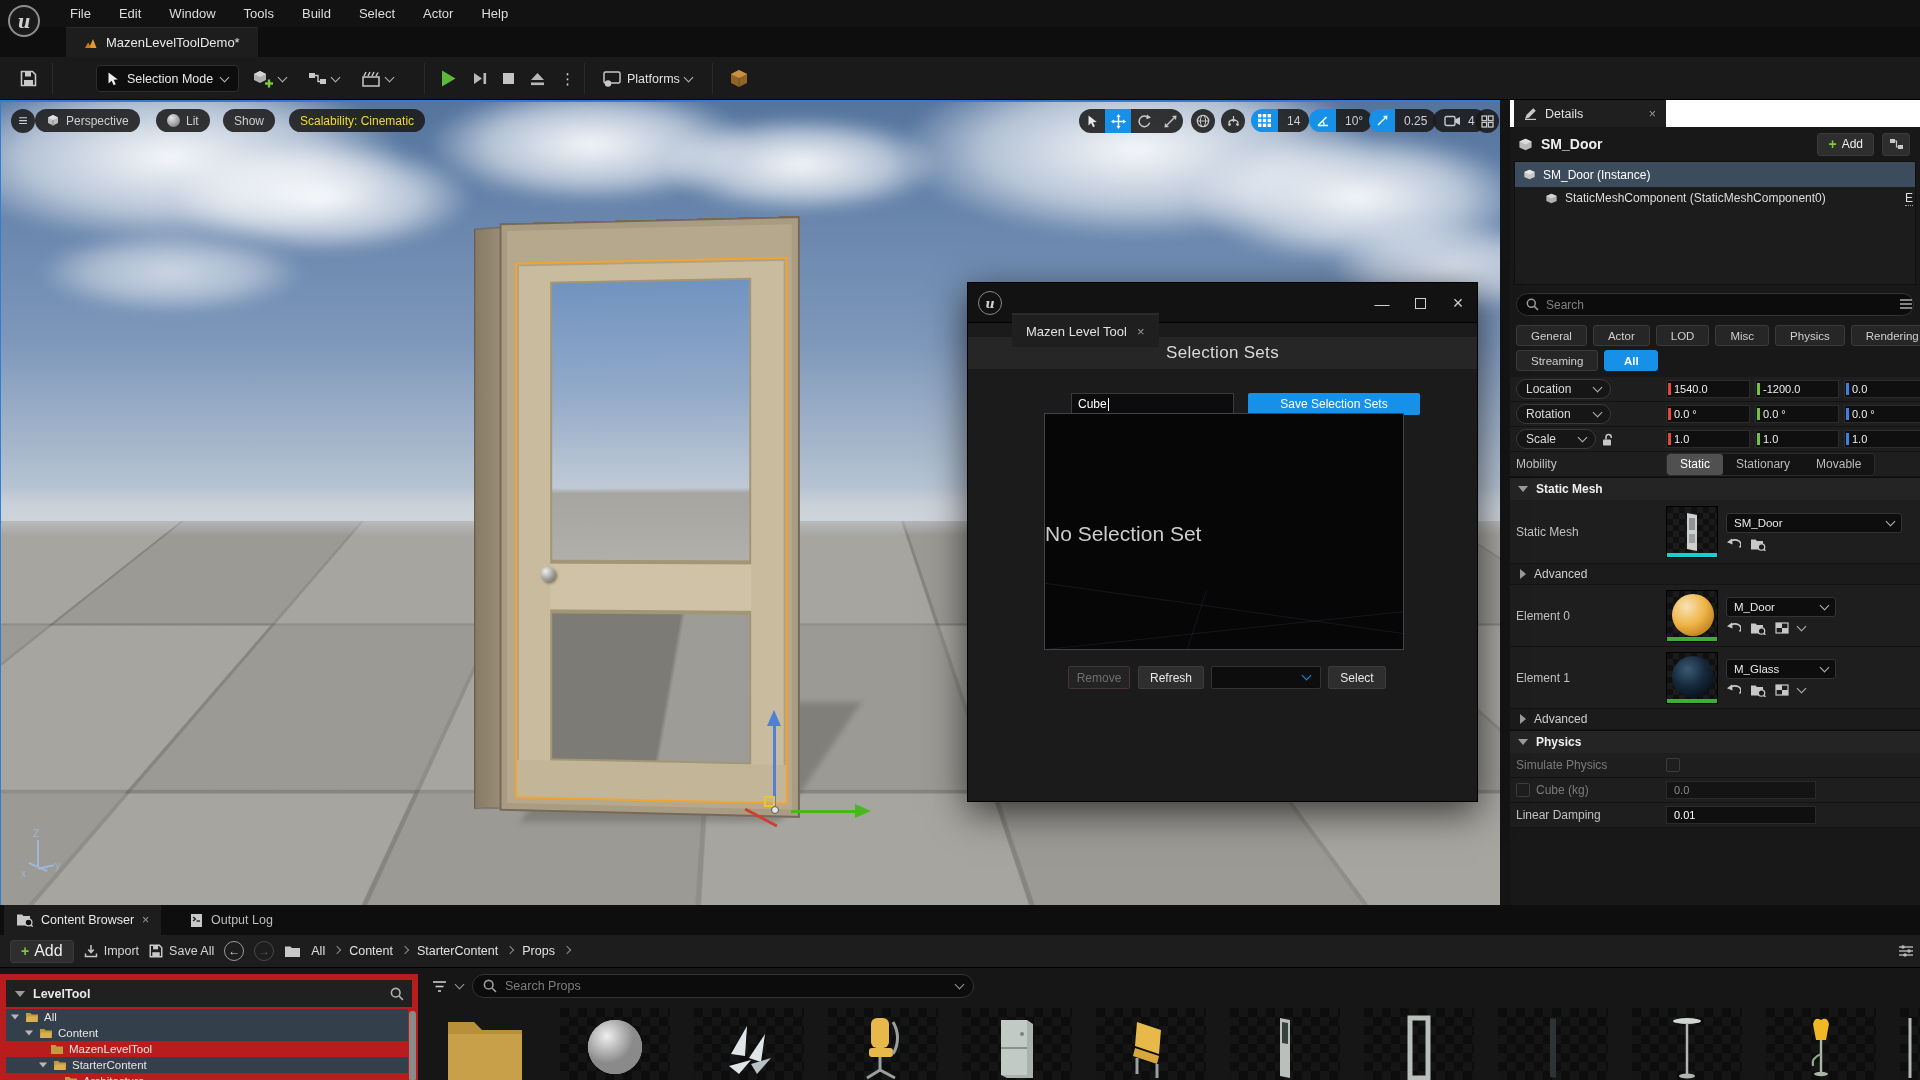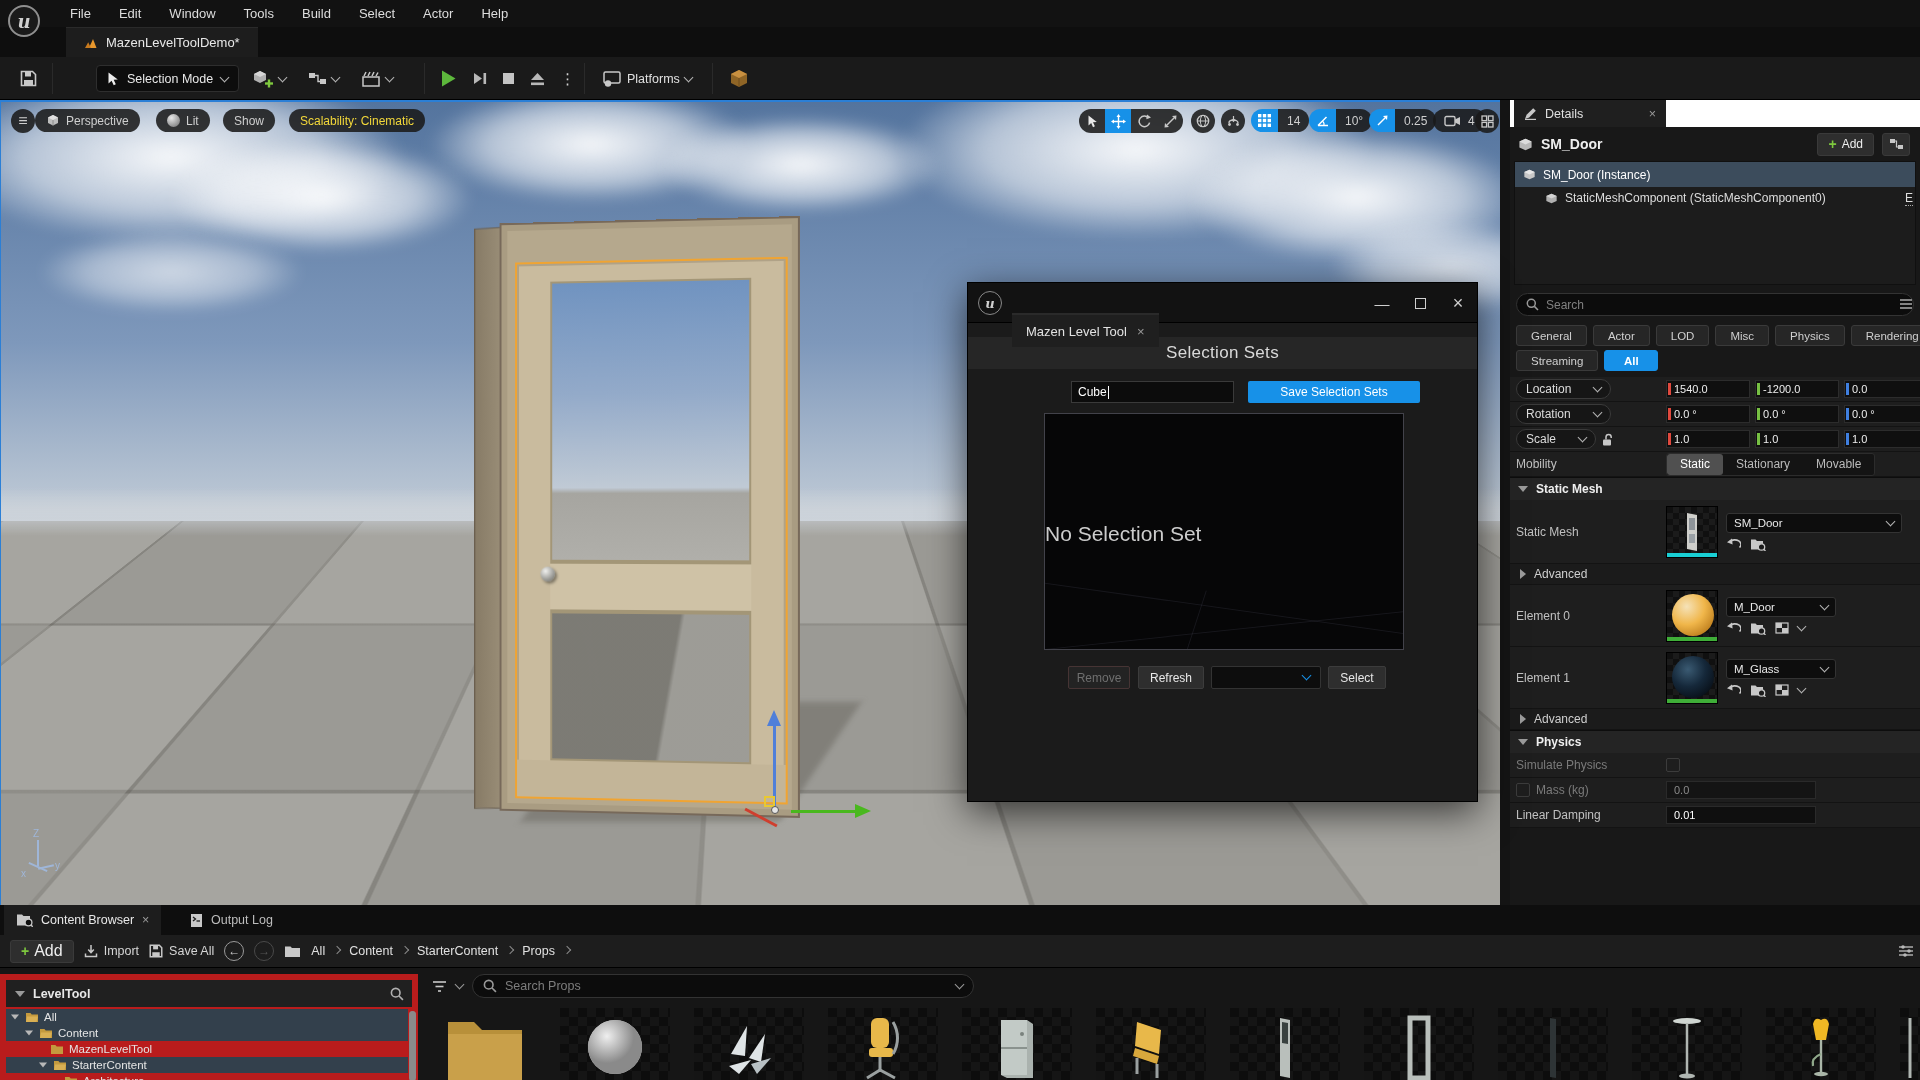--- a/index.html
+++ b/index.html
@@ -106,21 +106,21 @@
   .toolwin { position:absolute; left:967px; top:282px; width:511px; height:520px; background:#1b1b1b;
     border:1px solid #000; box-shadow:0 10px 36px rgba(0,0,0,.65); z-index:50; }
   .tw-titlebar { position:relative; width:100%; height:40px; background:#121212; border-bottom:1px solid #000; }
   .tw-logo { position:absolute; left:10px; top:8px; width:24px; height:24px; border-radius:50%; border:1.5px solid #888;
     display:flex; align-items:center; justify-content:center; font-family:"DejaVu Serif",serif; font-style:italic;
     font-weight:bold; font-size:13px; color:#cfcfcf; }
   .tw-tab { position:absolute; left:44px; top:6px; height:34px; background:#1f1f1f; padding:4px 14px;
     display:flex; align-items:center; gap:10px; font-size:13px; color:#e2e2e2; border-top:2px solid #2a2a2a;margin-top:24px; }
   .tw-ctl { position:absolute; top:0; width:38px; height:40px; display:flex; align-items:center; justify-content:center;
     color:#cfcfcf; font-size:15px; }
-  .tw-heading { margin:14px 0 0 0; height:32px; background:#262626; display:flex; align-items:center;
+  .tw-heading { margin:14px 0 12px 0; height:32px; background:#262626; display:flex; align-items:center;
     justify-content:center; font-size:17px; color:#d9d9d9; letter-spacing:.3px; }
   .tw-inputrow { position:relative; height:46px; }
   .tw-input { position:absolute; left:103px; top:12px; width:163px; height:22px; background:#0c0c0c;
     border:1px solid #3a3a3a; display:flex; align-items:center; padding:0 6px; font-size:12px; color:#fff; }
   .tw-caret { display:inline-block; width:1px; height:13px; background:#fff; margin-left:1px; }
   .tw-save { position:absolute; left:280px; top:12px; width:172px; height:22px; background:#1791e8; color:#fff;
     font-size:12px; display:flex; align-items:center; justify-content:center; border-radius:2px; }
   .tw-view { position:absolute; left:76px; top:130px; width:360px; height:237px; background:#060607;
     border:1px solid #42424a; overflow:hidden; }
   .tw-view .gridline { position:absolute; background:rgba(140,140,170,.12); }
@@ -814,21 +814,21 @@
     </div>
     <div class="prow">
       <div class="plabel dim">
           <span>Simulate Physics</span>
         </div>
       <div class="checkbox"></div>
     </div>
     <div class="prow">
       <div class="plabel dim">
         <div class="checkbox"></div>
-        <span>Mass (kg)</span>
+        <span>Cube (kg)</span>
       </div>
       <div class="gfield">
           <span>0.0</span>
         </div>
     </div>
     <div class="prow">
       <div class="plabel">
           <span>Linear Damping</span>
         </div>
       <div class="gfield on">

